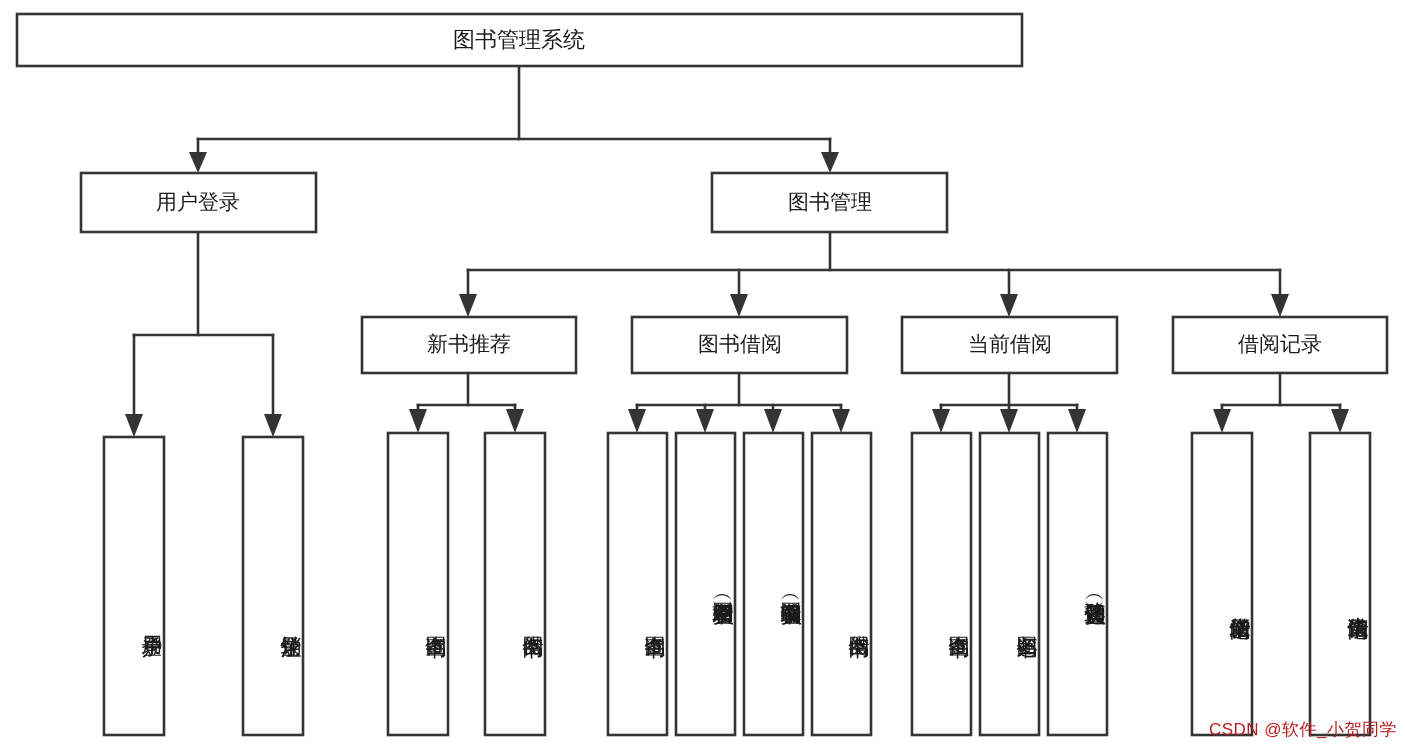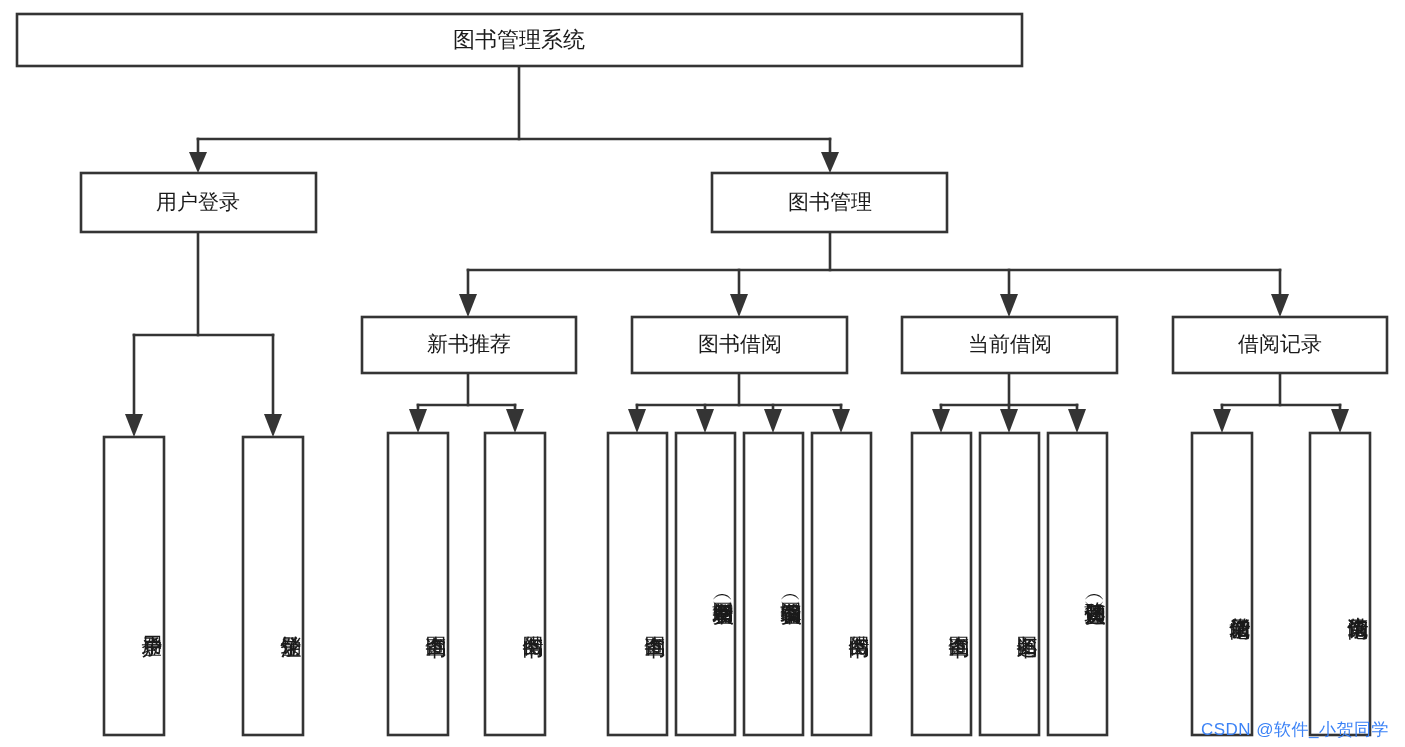--- a/index.html
+++ b/index.html
@@ -65,25 +65,25 @@
     text-orientation: upright;
     white-space: nowrap;
     letter-spacing: 0.5px;
     display: flex;
     align-items: flex-start;
     justify-content: center;
     pointer-events: none;
   }
   .watermark {
     position: absolute;
-    right: 16px;
+    right: 8px;
     bottom: 6px;
     font-family: "Liberation Sans", "DejaVu Sans", sans-serif;
     font-size: 17px;
-    color: #3b82f6;
+    color: #b91c1c;
     letter-spacing: 0.5px;
     user-select: none;
   }
 </style>
 </head>
 <body>
 
 <div id="diagram-root">
 
   <svg class="diagram-canvas" viewBox="0 0 1405 747">

